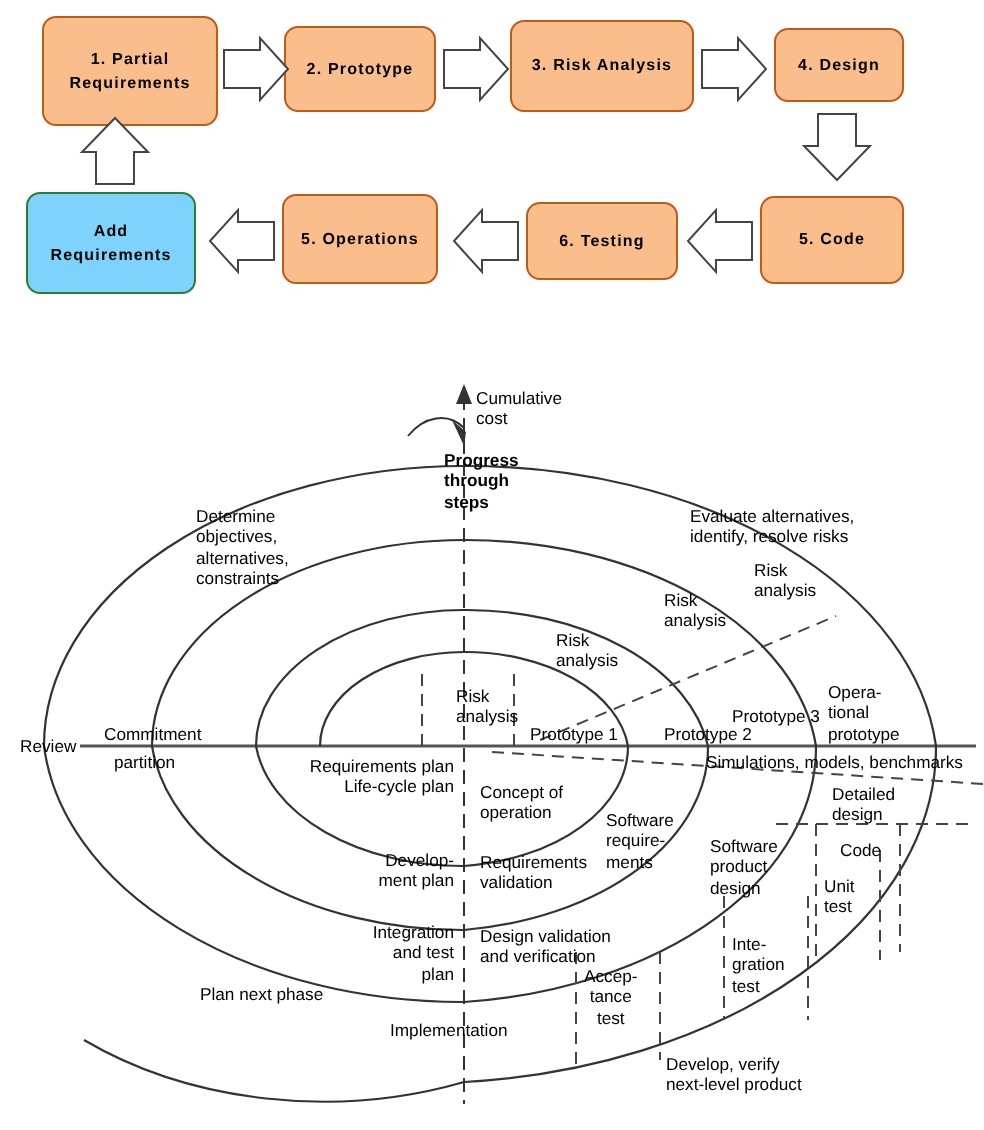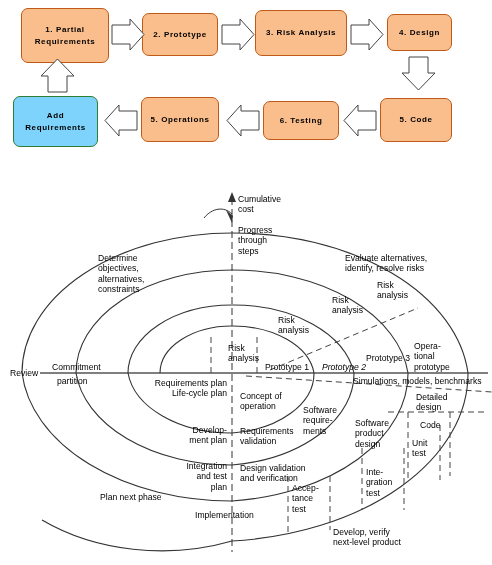--- a/index.html
+++ b/index.html
@@ -153,21 +153,21 @@
         <line x1="362" y1="268" x2="362" y2="330"></line>
         <line x1="404" y1="268" x2="404" y2="330"></line>
 
         <line x1="288" y1="296" x2="288" y2="356"></line>
         <line x1="330" y1="296" x2="330" y2="350"></line>
       </g>
     </svg>
 
     <div class="lbl" style="left:238px;top:14px;">Cumulative
 cost</div>
-    <div class="lbl" style="left:238px;top:45px;">Progress
+    <div class="lbl" style="left:222px;top:45px;font-weight:bold;">Progress
 through
 steps</div>
 
     <div class="lbl" style="left:98px;top:73px;">Determine
 objectives,
 alternatives,
 constraints</div>
     <div class="lbl" style="left:345px;top:73px;">Evaluate alternatives,
 identify, resolve risks</div>
     <div class="lbl" style="left:100px;top:312px;">Plan next phase</div>
@@ -182,21 +182,21 @@
     <div class="lbl" style="left:228px;top:163px;">Risk
 analysis</div>
     <div class="lbl" style="left:278px;top:135px;">Risk
 analysis</div>
     <div class="lbl" style="left:332px;top:115px;">Risk
 analysis</div>
     <div class="lbl" style="left:377px;top:100px;">Risk
 analysis</div>
 
     <div class="lbl" style="left:265px;top:182px;">Prototype 1</div>
-    <div class="lbl" style="left:322px;top:182px;font-style:italic;">Prototype 2</div>
+    <div class="lbl" style="left:332px;top:182px;">Prototype 2</div>
     <div class="lbl" style="left:366px;top:173px;">Prototype 3</div>
     <div class="lbl" style="left:414px;top:161px;">Opera-
 tional
 prototype</div>
 
     <div class="lbl r" style="left:152px;top:198px;width:75px;">Requirements plan
 Life-cycle plan</div>
     <div class="lbl r" style="left:162px;top:245px;width:65px;">Develop-
 ment plan</div>
     <div class="lbl r" style="left:158px;top:281px;width:69px;">Integration
@@ -218,19 +218,19 @@
     <div class="lbl" style="left:240px;top:283px;">Design validation
 and verification</div>
     <div class="lbl" style="left:240px;top:246px;">Requirements
 validation</div>
 
     <div class="lbl" style="left:412px;top:258px;">Unit
 test</div>
     <div class="lbl" style="left:366px;top:287px;">Inte-
 gration
 test</div>
-    <div class="lbl" style="left:292px;top:303px;">Accep-
+    <div class="lbl" style="left:292px;top:303px;text-align:center;">Accep-
 tance
 test</div>
     <div class="lbl" style="left:195px;top:330px;">Implementation</div>
 
   </div>
 </div>
 
 </body></html>

